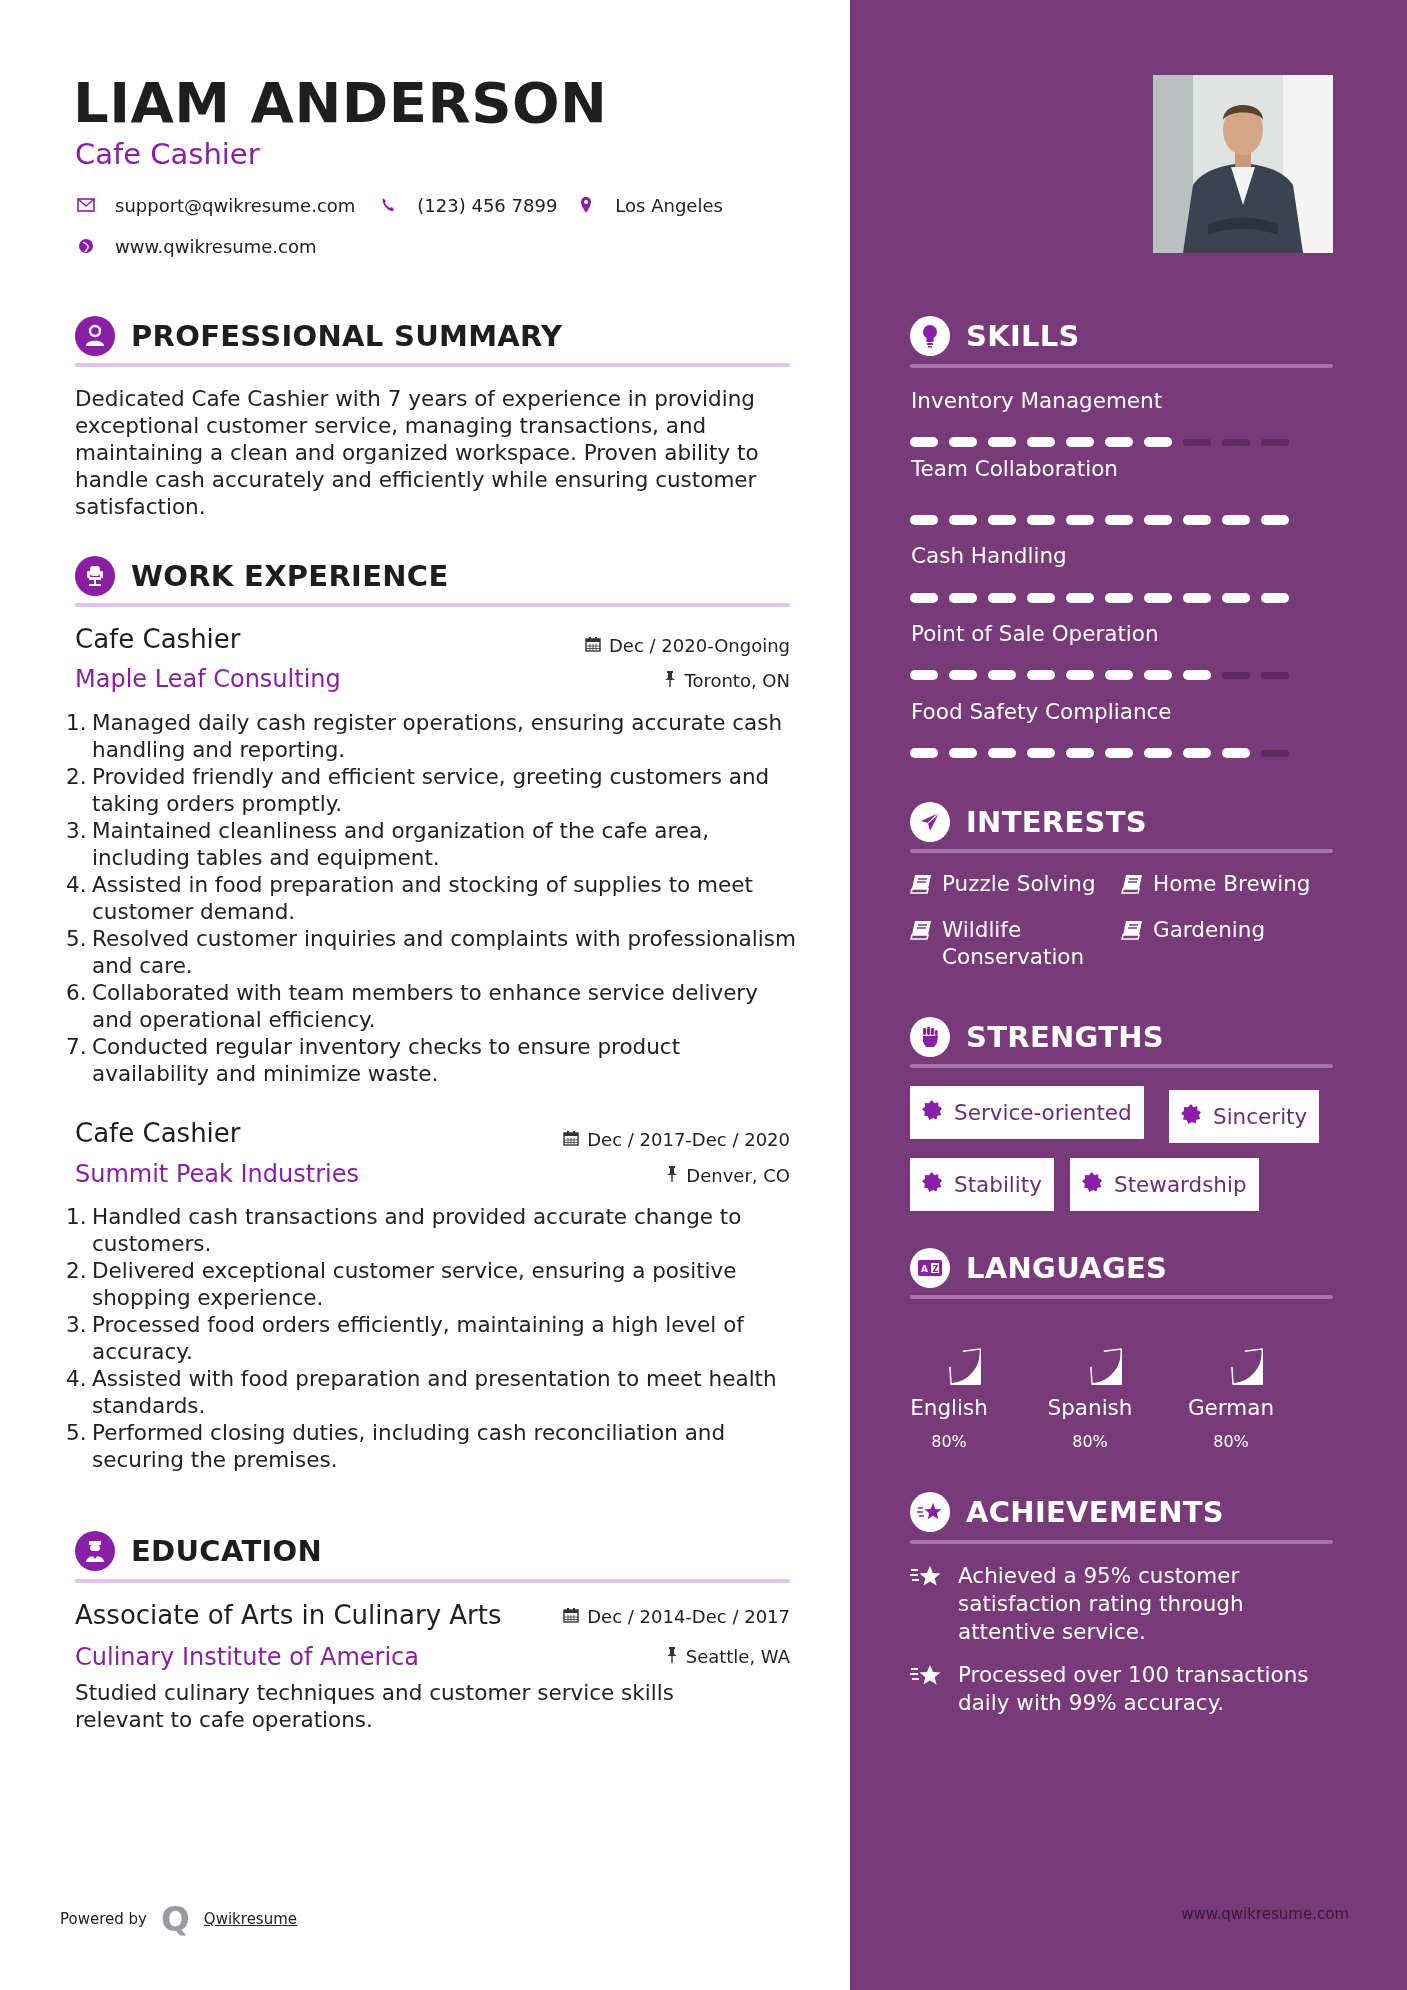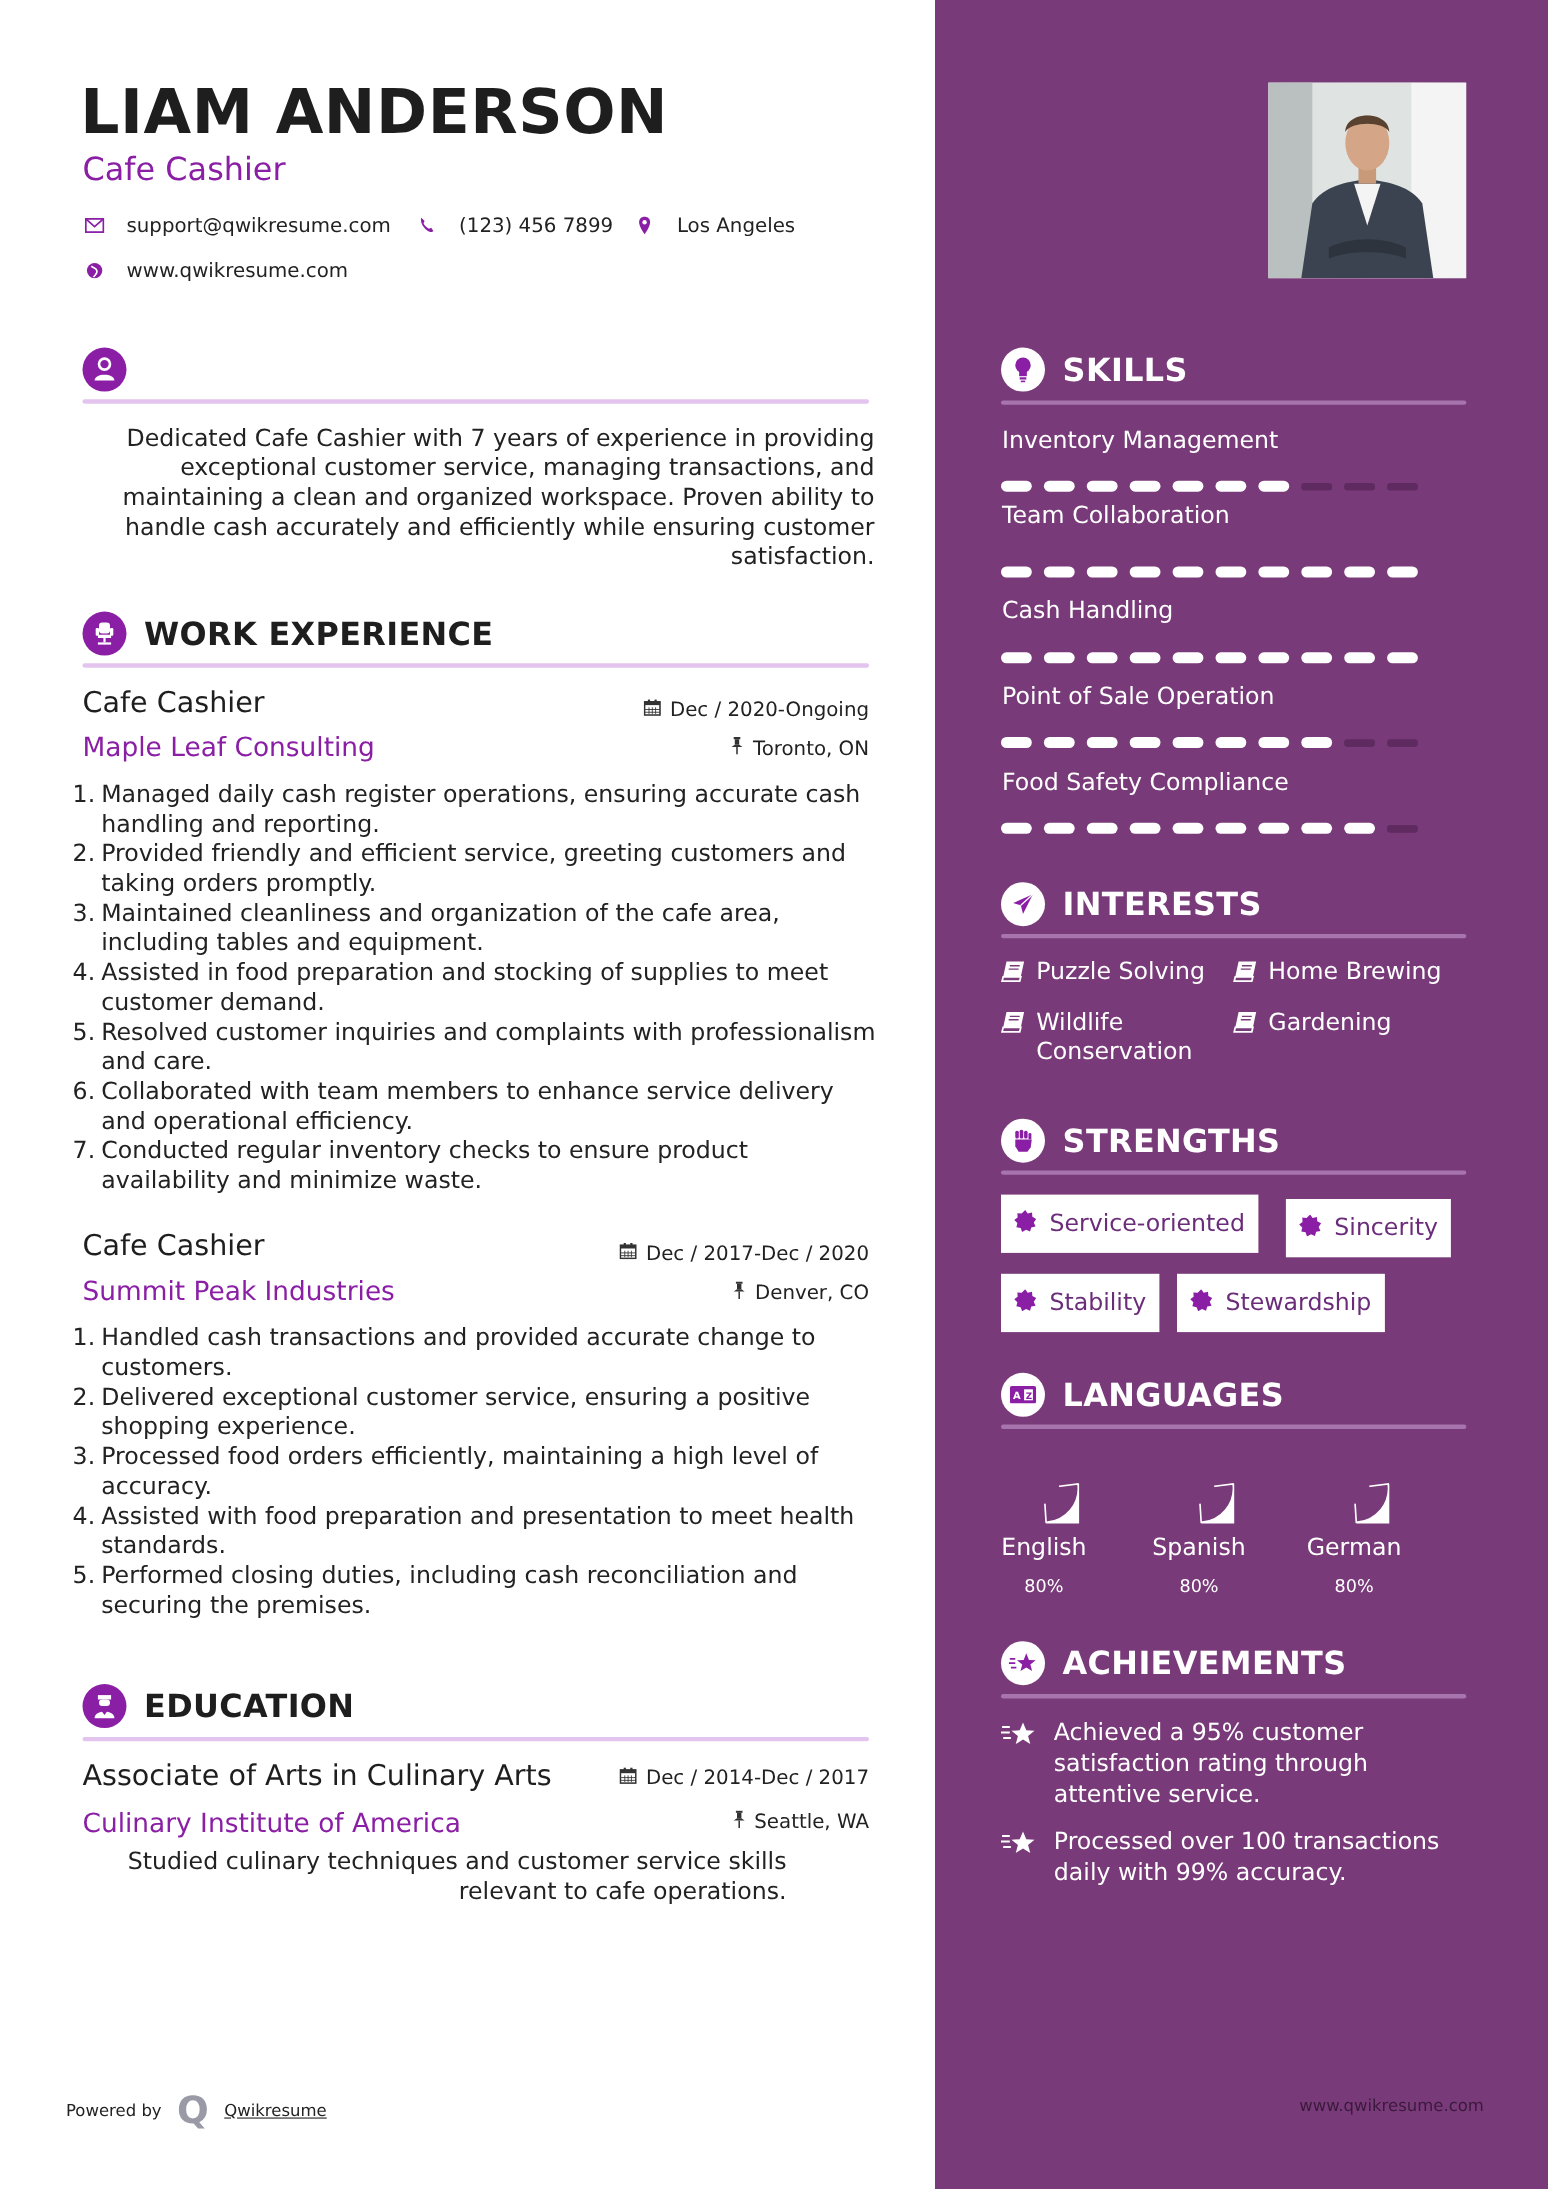--- a/index.html
+++ b/index.html
@@ -9,21 +9,21 @@
 
   
   .name { left: 73px; top: 70px; font-size: 56px; font-weight: bold; letter-spacing: 0.5px; color: #1e1e1e; font-family: "DejaVu Sans", sans-serif; white-space: nowrap; }
   .role { left: 75px; top: 137px; font-size: 29px; color: #8a1fa5; font-family: "DejaVu Sans", sans-serif; }
   .contact { font-size: 18px; color: #222; display: flex; align-items: center; gap: 8px; white-space: nowrap; }
   .cicon { width: 22px; height: 22px; display: inline-flex; align-items: center; justify-content: center; margin-right: 10px; }
   .sec-head { left: 75px; display: flex; align-items: center; gap: 16px; }
   .sec-icon { width: 40px; height: 40px; border-radius: 50%; background: #8a1fa5; display: flex; align-items: center; justify-content: center; }
   .sec-title { font-size: 29px; font-weight: bold; color: #1e1e1e; letter-spacing: 0.3px; white-space: nowrap; }
   .divider { left: 75px; width: 715px; height: 4px; background: #e3c4ee; border-radius: 2px; }
-  .para { left: 75px; width: 720px; font-size: 21.5px; line-height: 27px; color: #222; text-align: right; }
+  .para { left: 75px; width: 720px; font-size: 21.5px; line-height: 27px; color: #222; }
   .job-title { left: 75px; font-size: 26px; color: #1e1e1e; white-space: nowrap; }
   .company { left: 75px; font-size: 24px; color: #8a1fa5; white-space: nowrap; }
   .meta { right: 617px; font-size: 18px; color: #222; display: flex; align-items: center; gap: 8px; white-space: nowrap; }
   .list { left: 66px; width: 730px; font-size: 21.5px; line-height: 27px; color: #222; list-style: none; }
   .list li { display: flex; }
   .list li .num { width: 26px; flex: none; text-align: right; padding-right: 6px; }
   .footer-powered { left: 60px; top: 1902px; font-size: 15px; color: #222; display: flex; align-items: center; gap: 14px; }
   .footer-powered .q { font-size: 34px; color: #9a9aa6; font-weight: bold; line-height: 1; }
   .footer-powered .link { text-decoration: underline; }
 
@@ -88,20 +88,21 @@
   <span>www.qwikresume.com</span>
 </div>
 
 <div class="abs sec-head" style="top:316px;">
   <div class="sec-icon">
     <svg width="22" height="24" viewBox="0 0 22 24">
         <circle cx="11" cy="7" r="5" fill="none" stroke="#fff" stroke-width="2.4"></circle>
         <path d="M2 22 C2 15 20 15 20 22 Z" fill="#fff"></path>
       </svg>
   </div>
+  <div class="sec-title">PROFESSIONAL SUMMARY</div>
 </div>
 <div class="abs divider" style="top:363px;"></div>
 <div class="abs para" style="top:385px;">Dedicated Cafe Cashier with 7 years of experience in providing exceptional customer service, managing transactions, and maintaining a clean and organized workspace. Proven ability to handle cash accurately and efficiently while ensuring customer satisfaction.</div>
 
 <div class="abs sec-head" style="top:556px;">
   <div class="sec-icon">
     <svg width="20" height="24" viewBox="0 0 20 24">
         <rect x="5" y="2" width="10" height="10" rx="3" fill="#fff"></rect>
         <rect x="2" y="7" width="3" height="7" rx="1" fill="#fff"></rect>
         <rect x="15" y="7" width="3" height="7" rx="1" fill="#fff"></rect>

